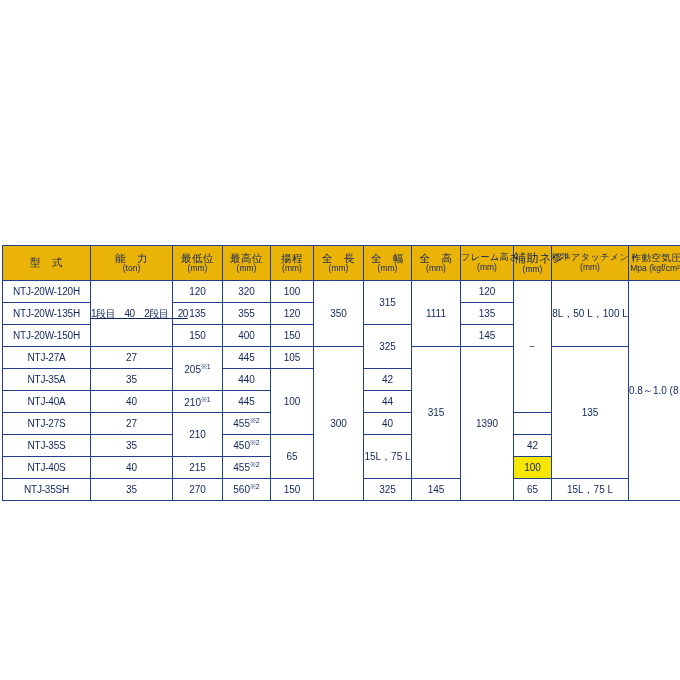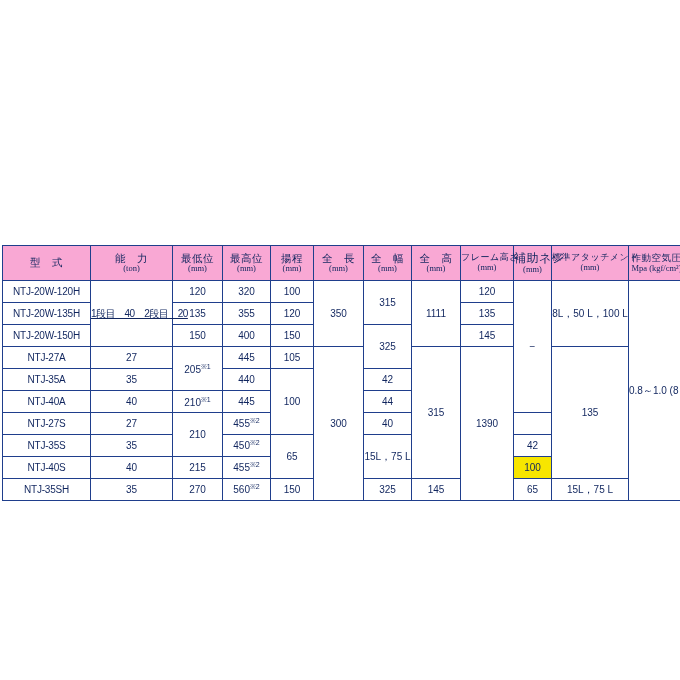--- a/index.html
+++ b/index.html
@@ -37,32 +37,31 @@
     text-align: center;
     vertical-align: middle;
     font-size: 10px;
     color: #10255e;
     padding: 0;
     line-height: 1.1;
     font-family: "Liberation Sans", sans-serif;
     white-space: nowrap;
   }
   thead th {
-    background: #f9a8d4;
+    background: #eab308;
     font-weight: normal;
     height: 34px;
     font-size: 10.5px;
     color: #10255e;
     letter-spacing: 0.5px;
   }
   thead th .u {
     display: block;
     font-size: 8.5px;
     letter-spacing: 0;
-    font-family: Liberation Serif, serif;
   }
   thead th .hd {
     display: block;
     font-size: 10.5px;
   }
   tbody td {
     height: 21px;
   }
   td.model {
     text-align: left;

